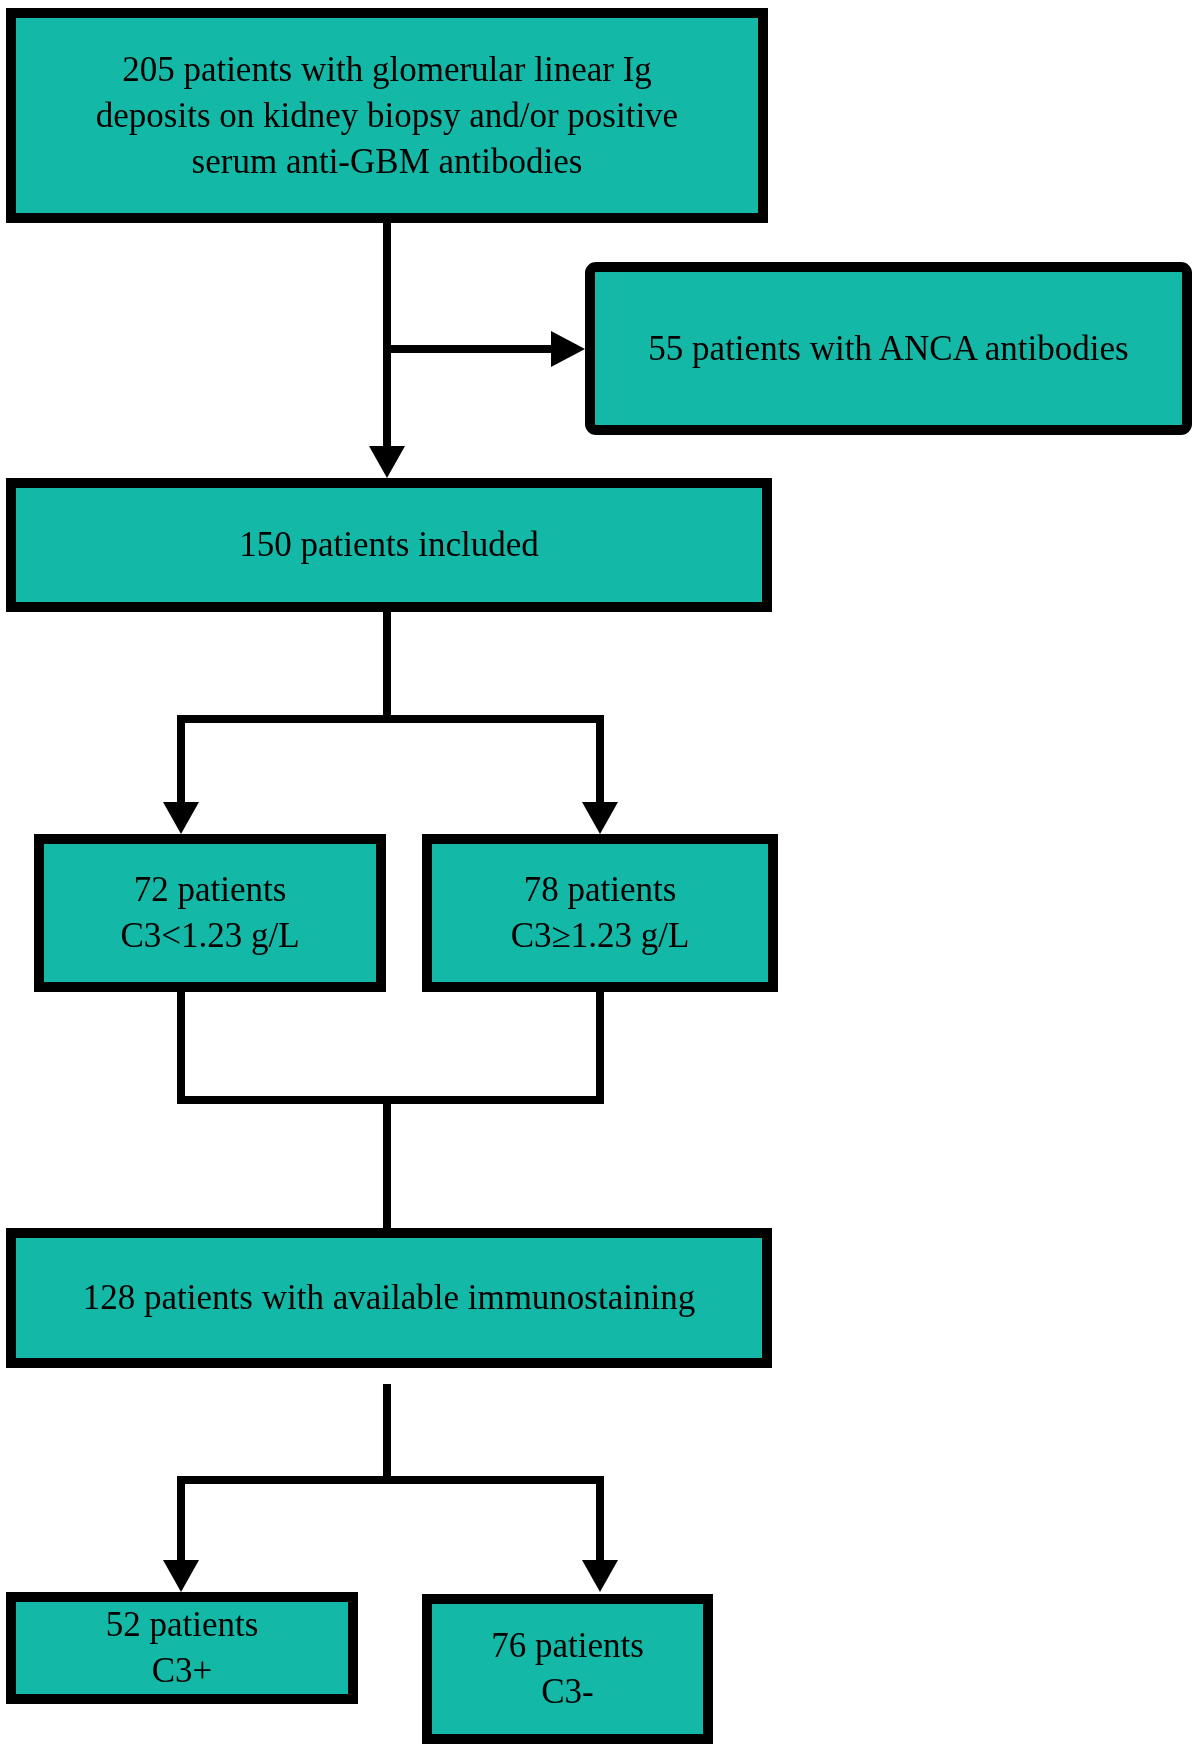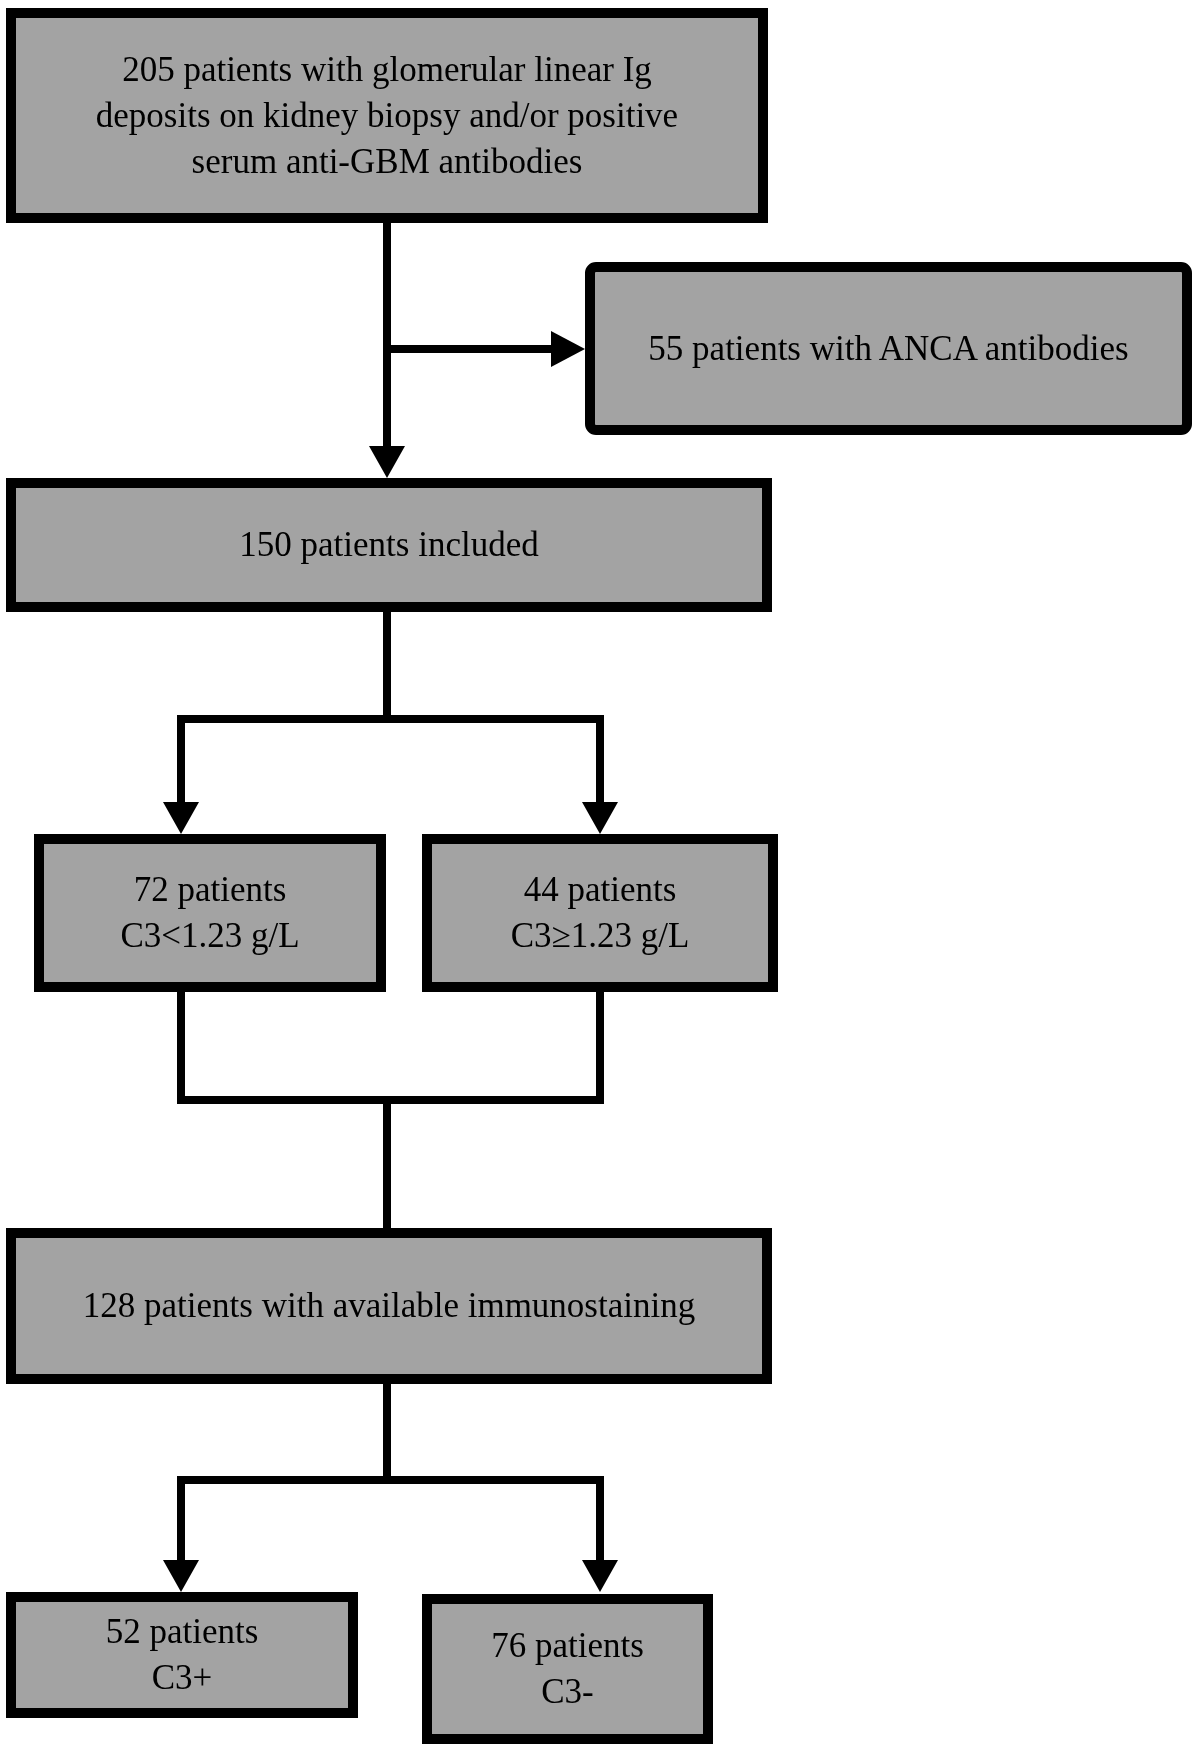--- a/index.html
+++ b/index.html
@@ -9,21 +9,21 @@
     height: 1749px;
     background: #ffffff;
     font-family: "Liberation Serif", "DejaVu Serif", serif;
     color: #000000;
     overflow: hidden;
   }
   .node {
     position: absolute;
     box-sizing: border-box;
     border: 10px solid #000000;
-    background: #a3a3a3;
+    background: #14b8a6;
     display: flex;
     align-items: center;
     justify-content: center;
   }
   .node .txt {
     font-size: 35px;
     line-height: 46px;
     text-align: center;
     white-space: pre-line;
     color: #000000;
@@ -42,22 +42,22 @@
     border-bottom: 18px solid transparent;
     border-left: 34px solid #000000;
   }
 
   
   #box-205  { left: 6px;   top: 8px;    width: 762px; height: 215px; }
   #box-anca { left: 585px; top: 262px;  width: 607px; height: 173px; border-radius: 11px; }
   #box-150  { left: 6px;   top: 478px;  width: 766px; height: 134px; }
   #box-72   { left: 6px;   top: 834px;  width: 352px; height: 158px; margin-left: 28px; }
   #box-78   { left: 422px; top: 834px;  width: 356px; height: 158px; }
-  #box-128  { left: 6px;   top: 1228px; width: 766px; height: 156px; }
-  #box-52   { left: 6px;   top: 1592px; width: 352px; height: 126px; }
+  #box-128  { left: 6px;   top: 1228px; width: 766px; height: 140px; }
+  #box-52   { left: 6px;   top: 1592px; width: 352px; height: 112px; }
   #box-76   { left: 422px; top: 1594px; width: 291px; height: 150px; }
 
   
   #v1 { left: 383px; top: 223px; width: 8px; height: 223px; }
   #a1 { left: 369px; top: 446px; }
   #h1 { left: 383px; top: 345px; width: 168px; height: 8px; }
   #a2 { left: 551px; top: 331px; }
   #v2 { left: 383px; top: 612px; width: 8px; height: 111px; }
   
   #t1 { left: 177px; top: 715px; width: 427px; height: 8px; }
@@ -117,21 +117,21 @@
   <div class="node" id="box-150">
     <div class="txt">150 patients included</div>
   </div>
 
   <div class="node" id="box-72">
     <div class="txt">72 patients
 C3&lt;1.23 g/L</div>
   </div>
 
   <div class="node" id="box-78">
-    <div class="txt">44 patients
+    <div class="txt">78 patients
 C3≥1.23 g/L</div>
   </div>
 
   <div class="node" id="box-128">
     <div class="txt">128 patients with available immunostaining</div>
   </div>
 
   <div class="node" id="box-52">
     <div class="txt">52 patients
 C3+</div>

